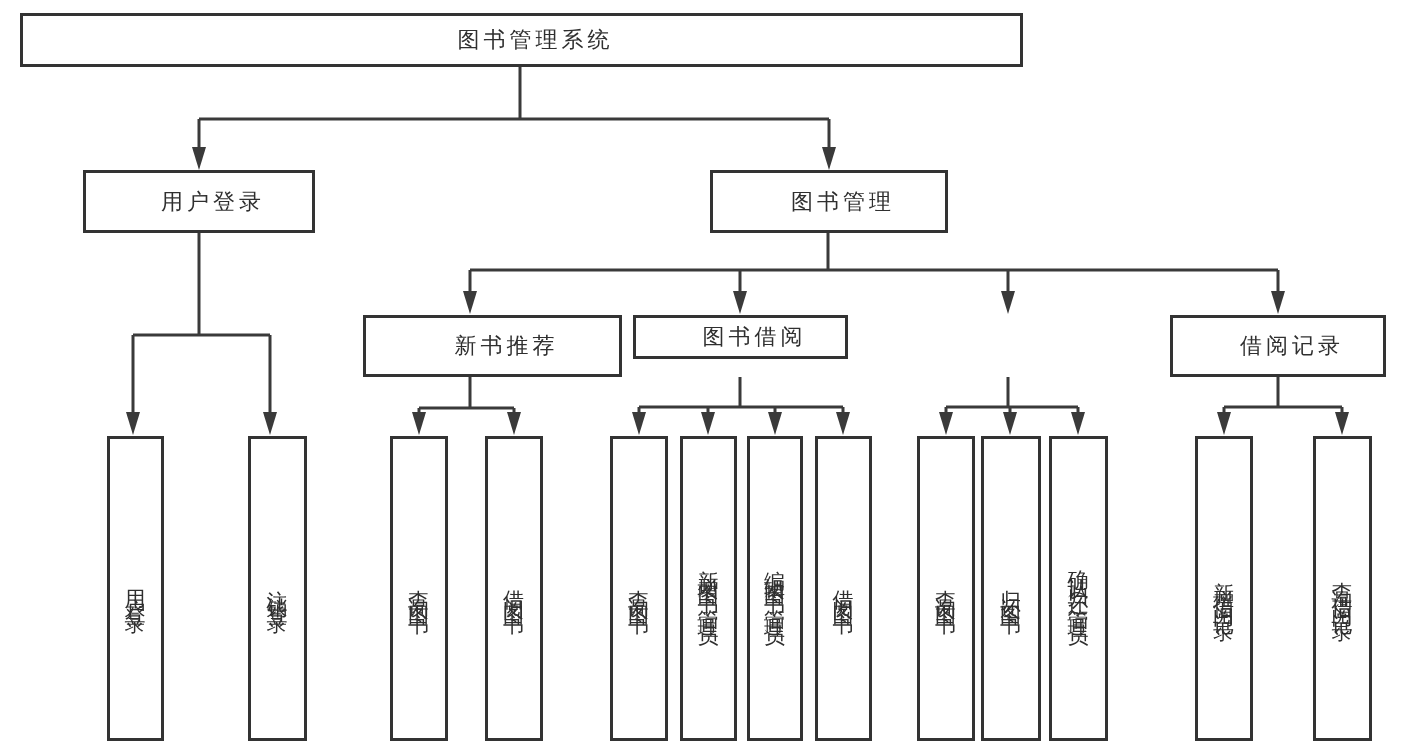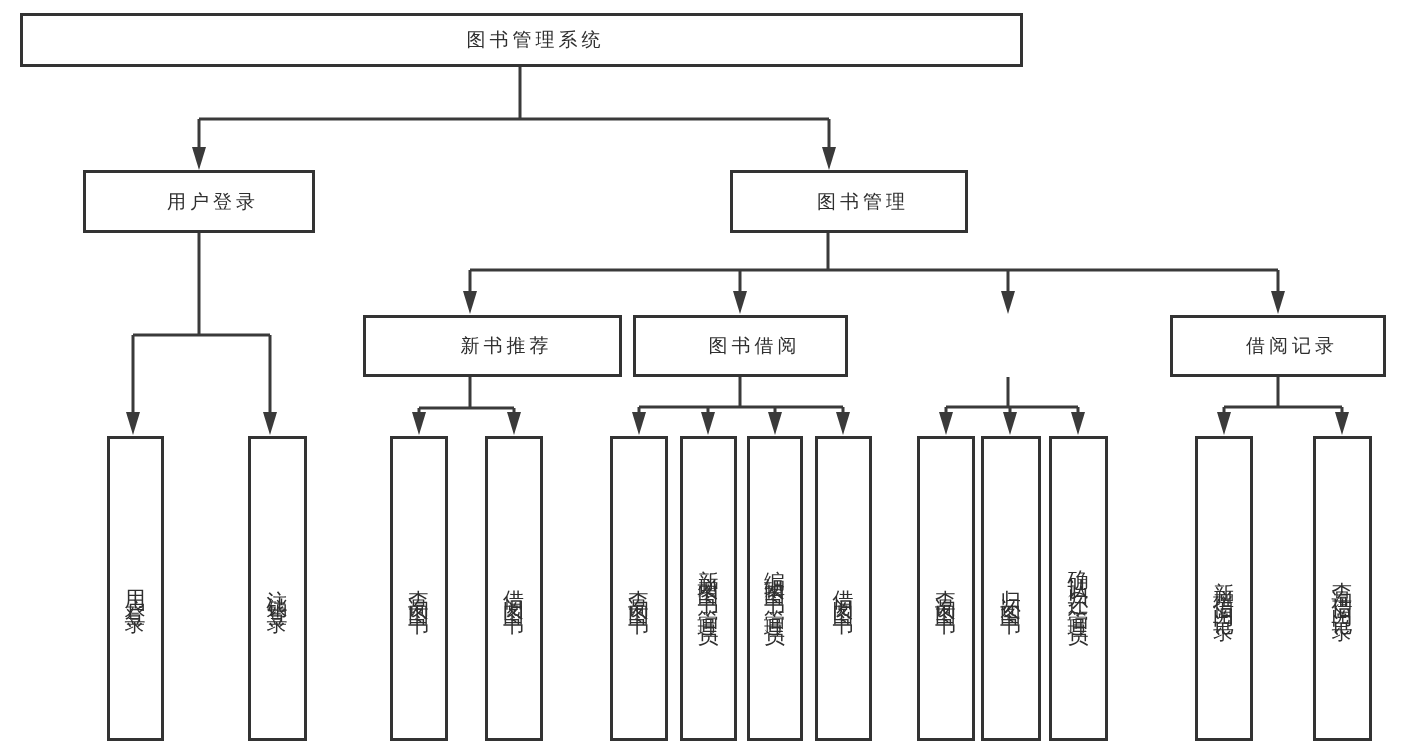--- a/index.html
+++ b/index.html
@@ -24,21 +24,21 @@
     border:3px solid var(--box_border);
     background:#ffffff;
     color:var(--text);
     display:flex;
     align-items:center;
     justify-content:center;
     z-index:2;
     text-align:center;
   }
   .h-node{
-    font-size:19px;
+    font-size:22px;
     letter-spacing:4px;
     text-indent:4px; 
     padding-left:24px;
   }
   .v-node{
     writing-mode:vertical-rl;
     font-size:21px;
     letter-spacing:8px;
     line-height:1;
   }
@@ -93,24 +93,24 @@
     <polygon points="939,412 953,412 946,435" fill="var(--line)"></polygon>
     <polygon points="1003,412 1017,412 1010,435" fill="var(--line)"></polygon>
     <polygon points="1071,412 1085,412 1078,435" fill="var(--line)"></polygon>
     <polygon points="1217,412 1231,412 1224,435" fill="var(--line)"></polygon>
     <polygon points="1335,412 1349,412 1342,435" fill="var(--line)"></polygon>
   </svg>
 
   <div class="node h-node" style="left:20px;top:13px;width:1003px;height:54px;">图书管理系统</div>
 
   <div class="node h-node" style="left:83px;top:170px;width:232px;height:63px;">用户登录</div>
-  <div class="node h-node" style="left:710px;top:170px;width:238px;height:63px;margin-left:20px;">图书管理</div>
+  <div class="node h-node" style="left:710px;top:170px;width:238px;height:63px;">图书管理</div>
 
   <div class="node h-node" style="left:363px;top:315px;width:259px;height:62px;">新书推荐</div>
-  <div class="node h-node" style="left:633px;top:315px;width:215px;height:62px;">图书借阅</div>
+  <div class="node h-node" style="left:633px;top:315px;width:215px;height:44px;">图书借阅</div>
   <div class="node h-node" style="left:1170px;top:315px;width:216px;height:62px;">借阅记录</div>
 
   <div class="node v-node" style="left:107px;top:436px;width:57px;height:305px;">用户登录</div>
   <div class="node v-node" style="left:248px;top:436px;width:59px;height:305px;">注销登录</div>
 
   <div class="node v-node" style="left:390px;top:436px;width:58px;height:305px;">查询图书</div>
   <div class="node v-node" style="left:485px;top:436px;width:58px;height:305px;">借阅图书</div>
 
   <div class="node v-node" style="left:610px;top:436px;width:58px;height:305px;">查询图书</div>
   <div class="node v-node" style="left:680px;top:436px;width:57px;height:305px;">新增图书（管理员）</div>

